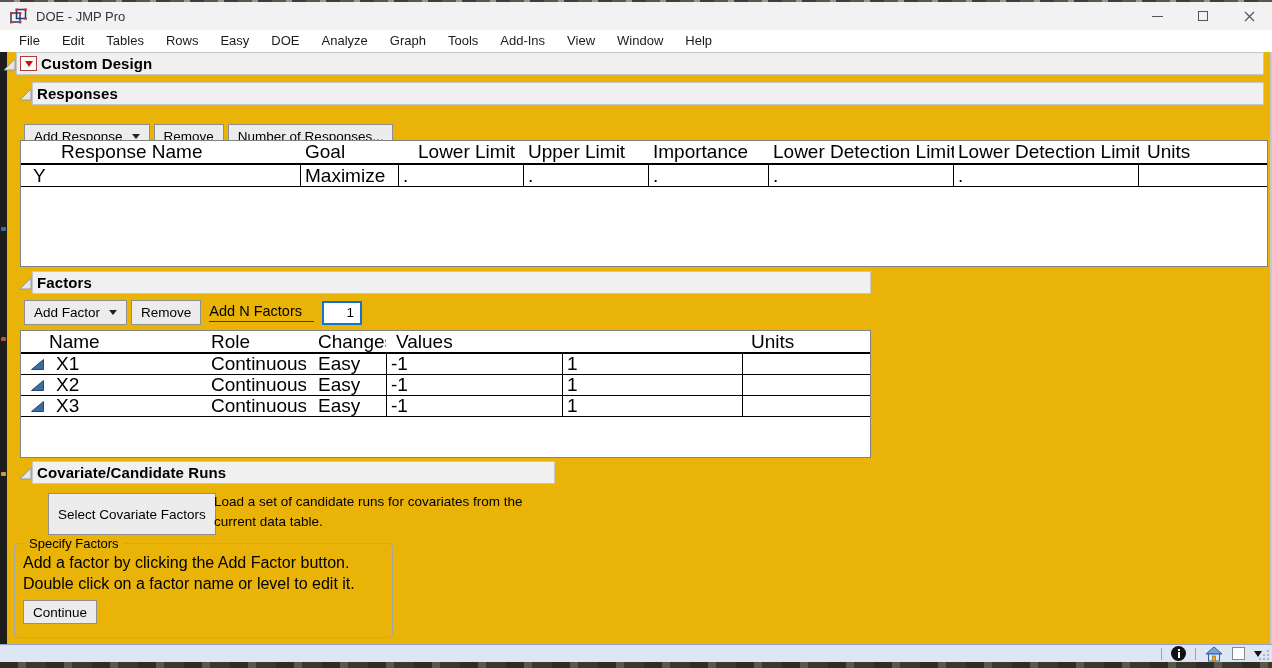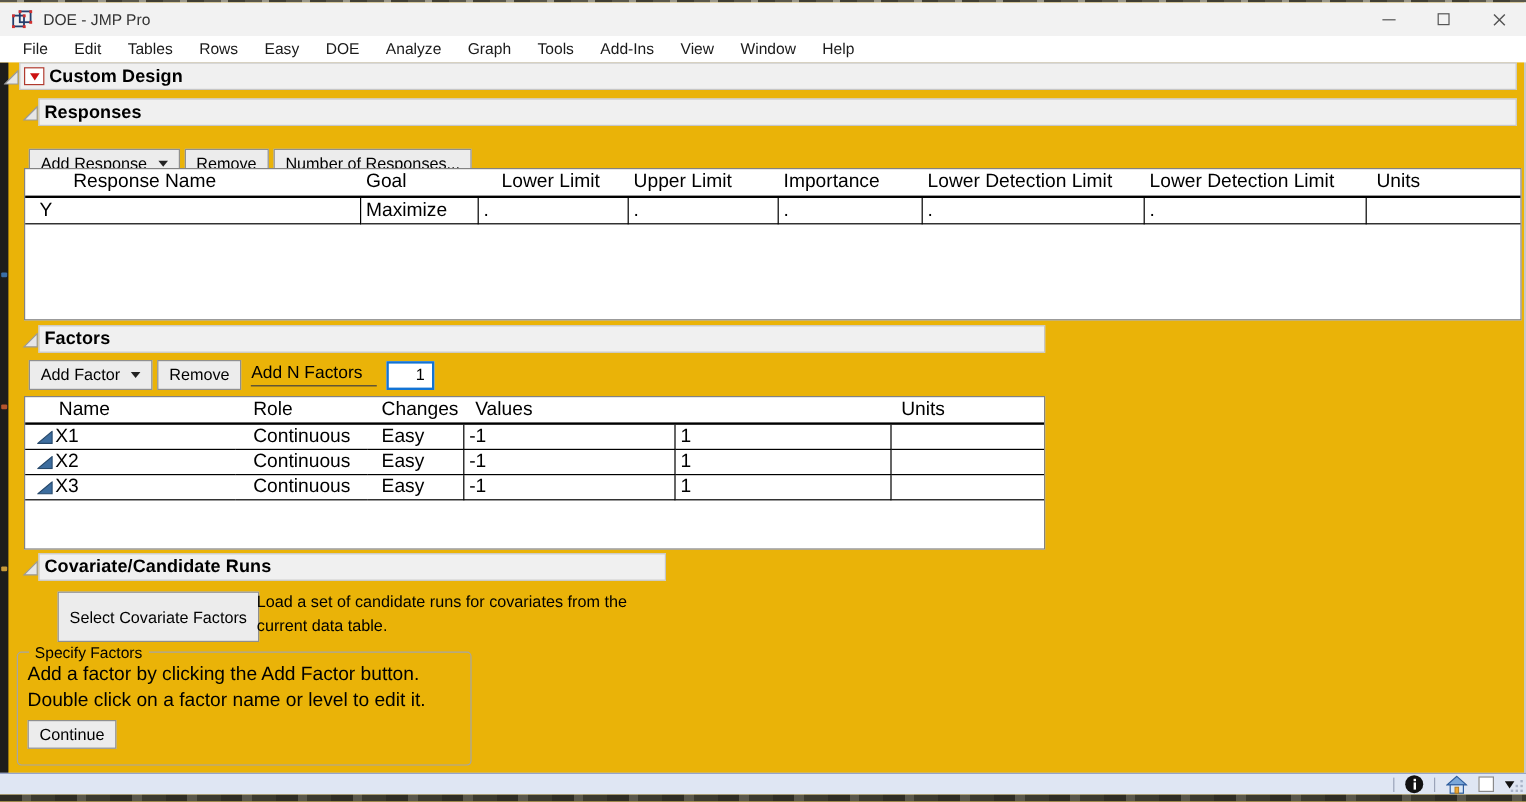--- a/index.html
+++ b/index.html
@@ -48,31 +48,31 @@
     font-size:13.5px;color:#000;height:25px;display:inline-flex;align-items:center;
     padding:0 9px;margin-right:4px;box-sizing:border-box;white-space:nowrap;}
   .btn .caret{display:inline-block;width:0;height:0;border-left:4px solid transparent;
     border-right:4px solid transparent;border-top:5px solid #222;margin-left:9px;}
   .addn-label{font-size:14.5px;margin:0 8px 0 4px;padding:0 12px 2px 0;border-bottom:1px solid #404040;}
   .addn-input{width:30px;height:20px;border:2px solid #1273d4;font-family:"Liberation Sans",sans-serif;
     font-size:13.5px;text-align:right;padding:0 6px 0 0;outline:none;}
 
   
   .jtable{position:absolute;background:#fff;border:1px solid #828282;box-sizing:border-box;}
-  .trow{display:grid;align-items:center;font-size:16px;text-align:right;}
+  .trow{display:grid;align-items:center;font-size:19px;text-align:right;}
   .resp-cols{grid-template-columns:280px 98px 125px 125px 120px 185px 185px 1fr;}
   .fact-cols{grid-template-columns:175px 110px 80px 177px 180px 1fr;}
   .thead{border-bottom:2px solid #000;}
   .thead .hc{white-space:nowrap;overflow:hidden;}
   .cell{height:100%;display:flex;align-items:center;box-sizing:border-box;white-space:nowrap;overflow:hidden;}
   .bb{border-bottom:1px solid #000;}
   .br{border-right:1px solid #000;}
   .bl{border-left:1px solid #000;}
   .name-cell{padding-left:12px;}
-  .fname-cell{padding-left:10px;display:flex;align-items:center;gap:2px;}
+  .fname-cell{padding-left:10px;display:flex;align-items:center;gap:12px;}
   .pad4{padding-left:4px;}
 
   
   .cov-desc{position:absolute;left:214px;top:492px;width:350px;font-size:13.5px;line-height:20px;}
 
   
   .spec-box{position:absolute;left:14px;top:536px;width:379px;height:102px;
     border:1px solid #a6a6a6;border-radius:4px;margin:0;padding:0 0 0 8px;box-sizing:border-box;}
   .spec-box legend{font-size:13px;padding:0 5px;margin-left:1px;color:#000;}
   .spec-text{font-size:16px;line-height:21px;width:362px;margin:1px 0 6px 0;}

